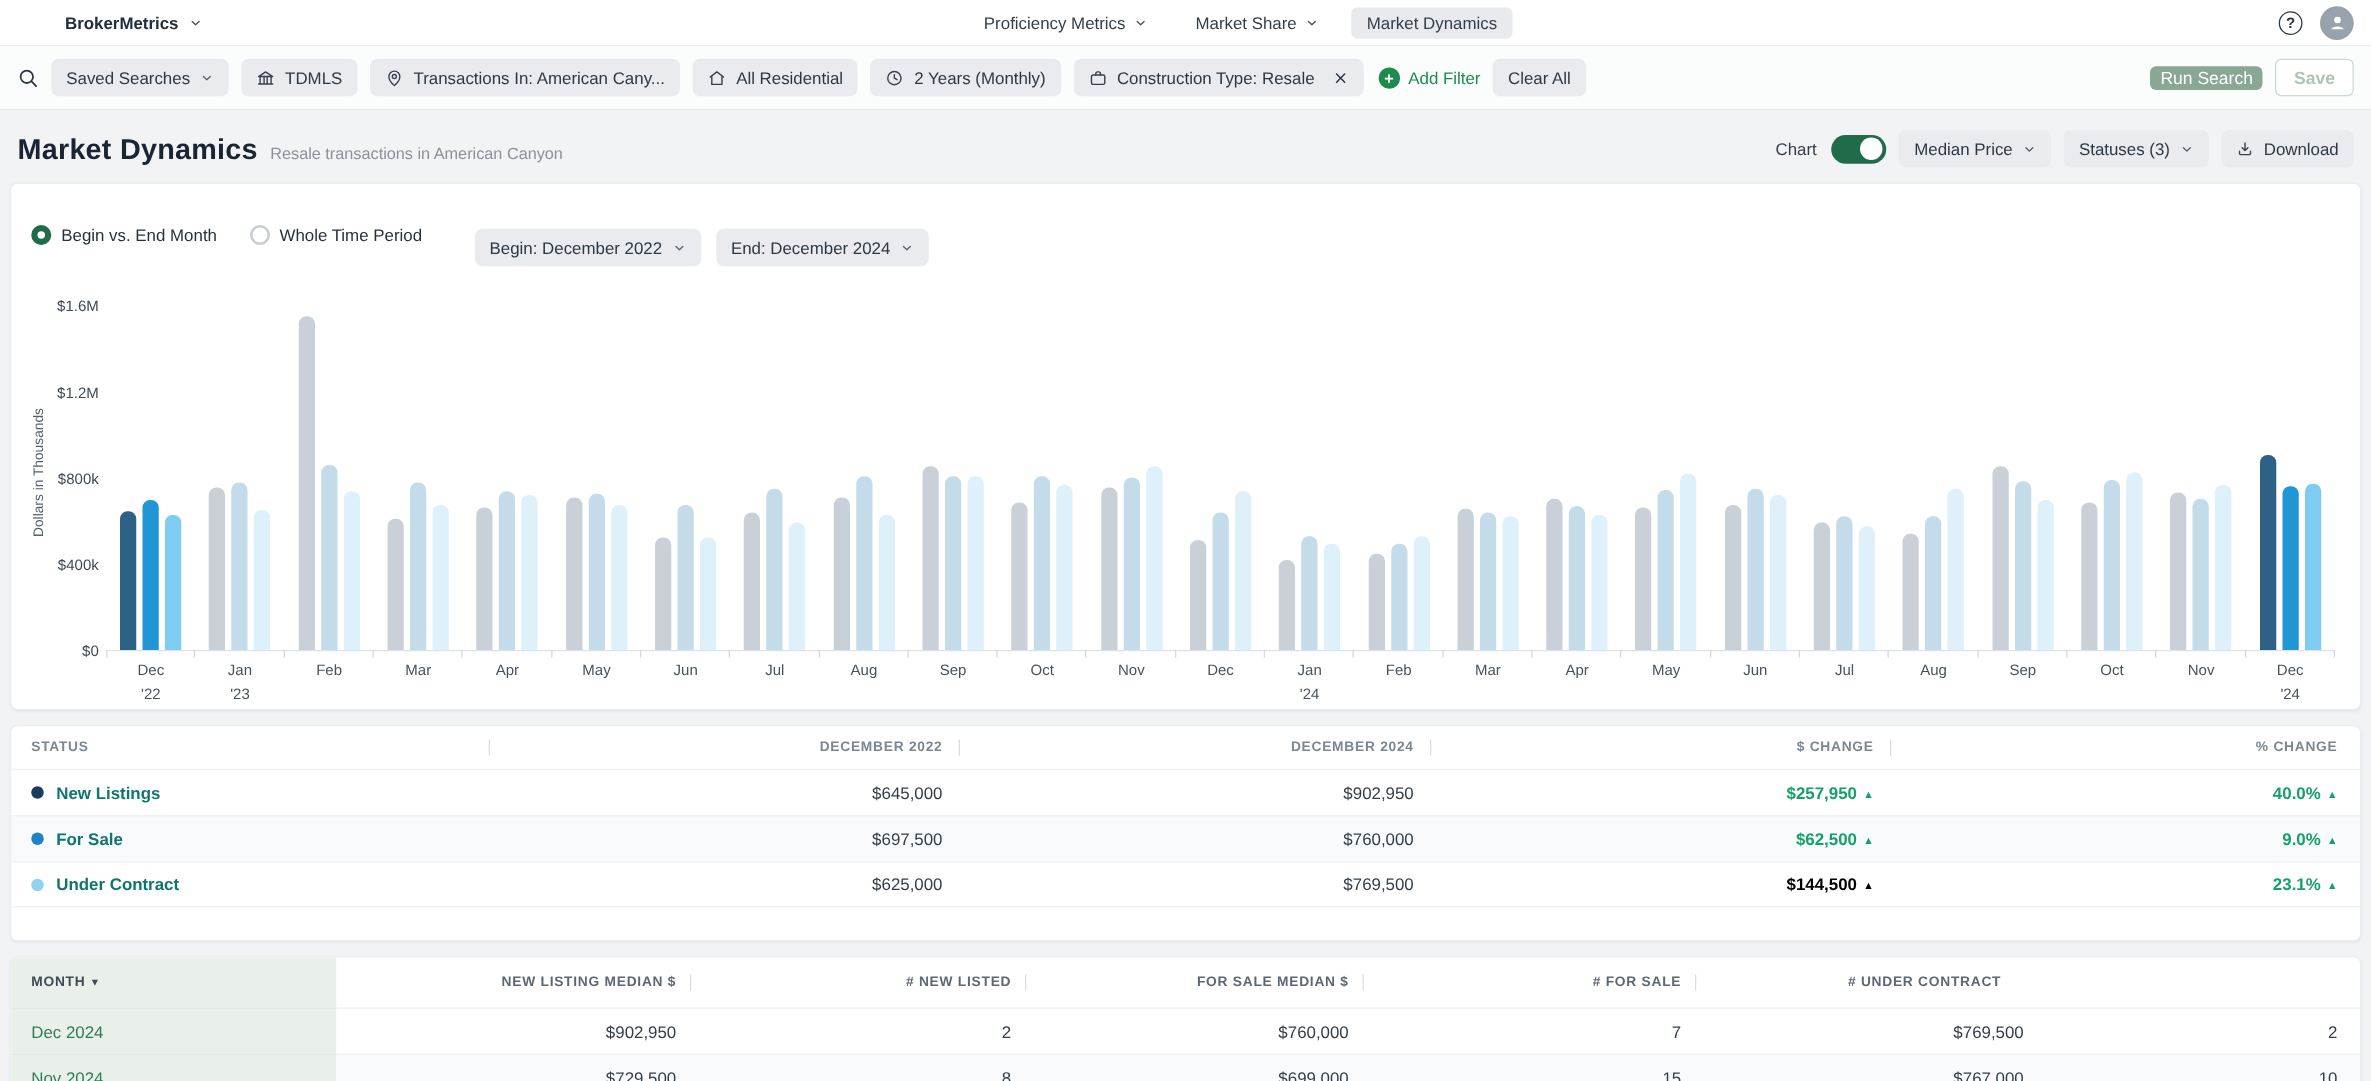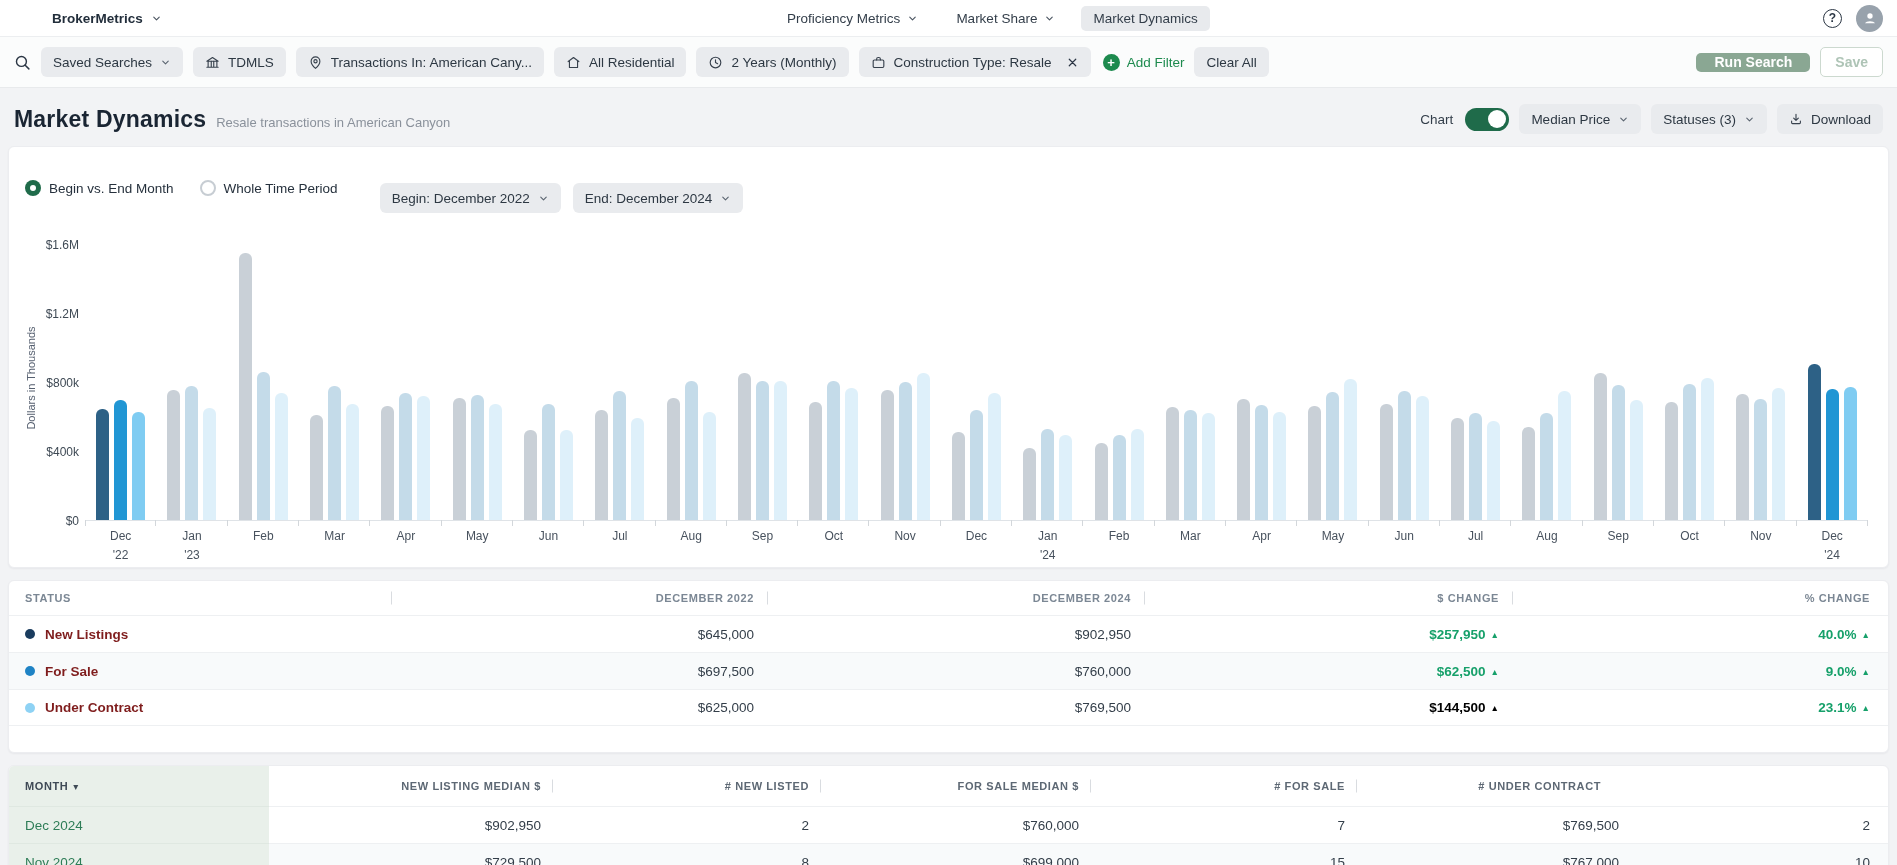--- a/index.html
+++ b/index.html
@@ -29,21 +29,21 @@
     display:flex; align-items:center; gap:10px; padding:0 14px;
   }
   .pill {
     display:flex; align-items:center; gap:8px; background:#e9ebee; border-radius:6px;
     height:30px; padding:0 12px; font-size:13.5px; color:#2d3843; cursor:pointer; white-space:nowrap;
   }
   .chip-x { margin-left:6px; display:flex; align-items:center; cursor:pointer; }
   .add-filter { display:flex; align-items:center; gap:7px; color:#1d8a4e; font-size:13.5px; font-weight:400; cursor:pointer; margin-left:2px; }
   .plus-circle { width:17px; height:17px; border-radius:50%; background:#1d8a4e; color:#fff; display:flex; align-items:center; justify-content:center; font-size:13px; font-weight:700; line-height:1; }
   .fb-spacer { flex:1; }
-  .btn-run { height:19px; padding:0 18px; border-radius:5px; background:#8aa793; color:#fff; font-size:14px; font-weight:700; display:flex; align-items:center; cursor:pointer; }
+  .btn-run { height:19px; padding:0 8px; border-radius:5px; background:#8aa793; color:#fff; font-size:14px; font-weight:400; display:flex; align-items:center; cursor:pointer; }
   .btn-save { height:30px; padding:0 14px; border-radius:5px; background:#fff; border:1px solid #ccd9cf; color:#aec4b6; font-size:14px; font-weight:700; display:flex; align-items:center; cursor:pointer; }
 
   
   .titlerow { display:flex; align-items:center; padding:16px 14px 12px 14px; }
   .page-title { font-size:23px; font-weight:700; color:#1a2533; letter-spacing:.2px; }
   .page-subtitle { font-size:13px; color:#8a919b; margin-left:10px; position:relative; top:3px; }
   .title-controls { margin-left:auto; display:flex; align-items:center; gap:10px; }
   .toggle-label { font-size:13.5px; color:#333e4a; margin-right:2px; }
   .toggle { width:44px; height:23px; border-radius:12px; background:#1f6b4a; position:relative; cursor:pointer; }
   .toggle .knob { position:absolute; top:2.5px; right:3px; width:18px; height:18px; border-radius:50%; background:#fff; }
@@ -77,21 +77,21 @@
   .status-card { margin-top:12px; padding-bottom:26px; }
   .sgrid { display:grid; grid-template-columns:375px 370px 377px 368px auto; align-items:center; }
   .sheader { height:34px; }
   .sheader .hcell { font-size:11px; font-weight:700; letter-spacing:.6px; color:#7b8794; position:relative; align-self:center; }
   .hcell.right { text-align:right; }
   .hcell .hsep { position:absolute; right:-14px; top:50%; transform:translateY(-50%); width:1px; height:13px; background:#d9dce0; }
   .srow { height:37px; border-top:1px solid #eef0f2; }
   .srow.alt { background:#f8fafb; }
   .srow:last-child { border-bottom:1px solid #eef0f2; }
   .scell { font-size:13.5px; color:#333e49; }
-  .scell.label { display:flex; align-items:center; gap:10px; padding-left:16px; font-weight:700; color:#7f1d1d; }
+  .scell.label { display:flex; align-items:center; gap:10px; padding-left:16px; font-weight:700; color:#0f766e; }
   .scell.num { text-align:right; }
   .scell.green { font-weight:700; }
   .dot { width:10px; height:10px; border-radius:50%; flex:none; }
   .up-tri { font-size:8.5px; margin-left:5px; position:relative; top:-1px; }
   .pad-first { padding-left:16px; }
   .pad-last { padding-right:18px; }
 
   
   .month-card { margin-top:12px; overflow:hidden; }
   .mgrid { display:grid; grid-template-columns:260px 272px 268px 270px 266px 274px auto; align-items:stretch; }

